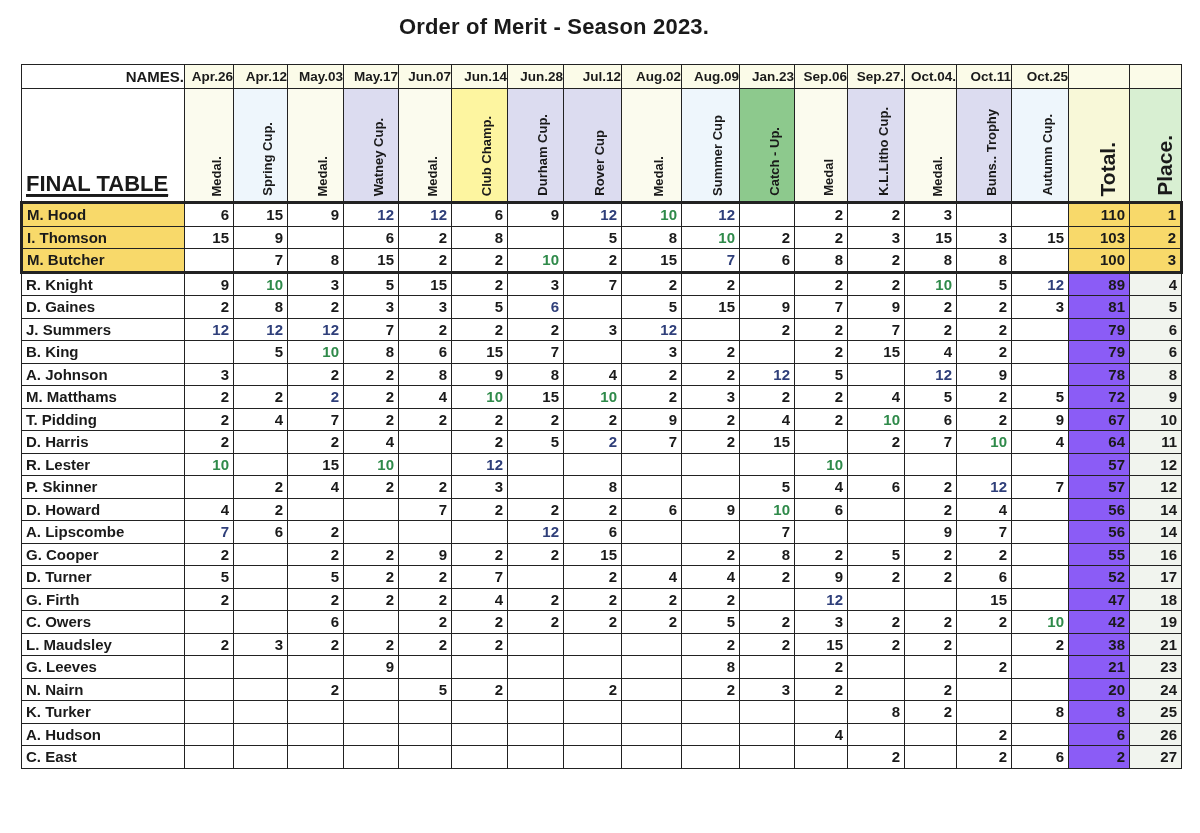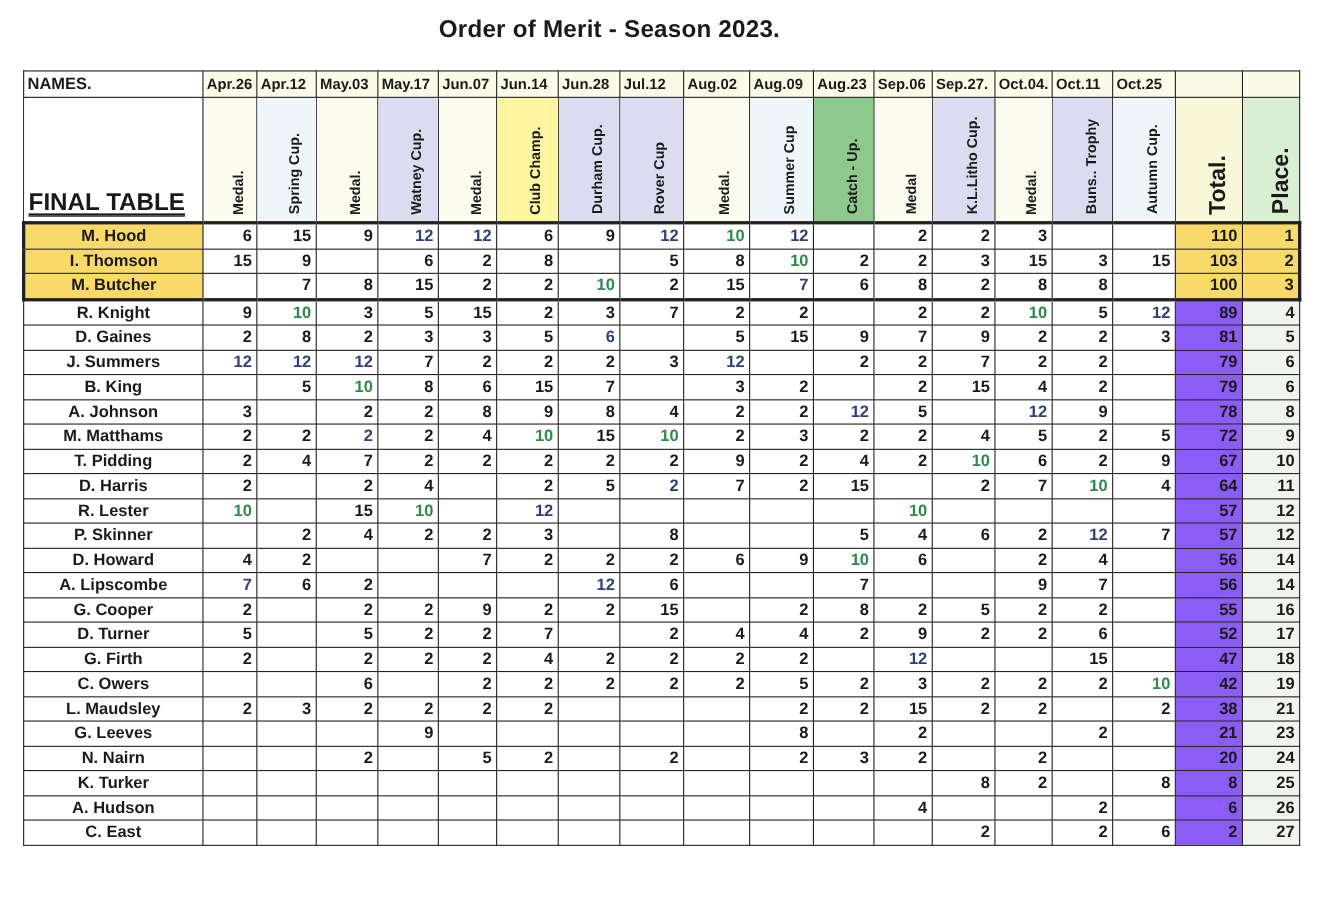--- a/index.html
+++ b/index.html
@@ -1,28 +1,28 @@
 <!DOCTYPE html>
 <html><head>
 <meta charset="utf-8">
 <style>
   html,body{margin:0;padding:0;background:#fff;}
   body{width:1200px;height:833px;position:relative;font-family:"Liberation Sans",sans-serif;color:#1a1a1a;overflow:hidden;}
   .title{position:absolute;left:0;width:1108px;top:14px;text-align:center;font-weight:bold;font-size:22px;letter-spacing:0.2px;}
   table{position:absolute;left:20px;top:64px;border-collapse:collapse;table-layout:fixed;}
   td,th{border:1.5px solid #222;padding:0;font-weight:bold;font-size:15px;}
-  .hdr-row th{height:23px;font-size:13.5px;text-align:left;padding-left:3px;background:#fbfbe8;white-space:nowrap;margin-left:34px;}
+  .hdr-row th{height:23px;font-size:13.5px;text-align:right;padding-left:3px;background:#fbfbe8;white-space:nowrap;margin-left:34px;}
   .hdr-row th.names{background:#fff;font-size:15px;}
   .evt-row th{height:108px;vertical-align:bottom;position:relative;}
   .evt-row th .vt{display:inline-block;writing-mode:vertical-rl;transform:rotate(180deg);font-size:13px;white-space:nowrap;padding-top:2px;margin-left:14px;}
   .evt-row th.final{background:#fff;text-align:left;padding:0 0 4px 4px;}
   .final span{font-size:22px;text-decoration:underline;text-decoration-thickness:2px;text-underline-offset:3px;border-bottom:1.5px solid #222;padding-bottom:0;}
   .evt-row th.total .vt,.evt-row th.place .vt{font-size:21px;margin-left:18px;}
   td{height:21.5px;text-align:right;padding-right:4px;}
-  td.name{text-align:center;padding-left:4px;font-size:15px;}
+  td.name{text-align:left;padding-left:4px;font-size:15px;}
   tr.top td.name,tr.top td.tot,tr.top td.pl{background:#f8d96a;}
   tr.top td.name{border-left:3px solid #222;}
   tr.top td.pl{border-right:3px solid #222;}
   tr.top.first td{border-top:3px solid #222;}
   tr.top.last td{border-bottom:3px solid #222;}
   td.tot{background:#8b5cf6;}
   td.pl{background:#f1f4ee;}
   .c-blue{color:#2f3f7a;}
   .c-green{color:#2f8a4a;}
   .bg-cream{background:#fbfbee;}
@@ -66,21 +66,21 @@
     <th class="bg-cream">Apr.26</th>
         <th class="bg-cream">Apr.12</th>
         <th class="bg-cream">May.03</th>
         <th class="bg-cream">May.17</th>
         <th class="bg-cream">Jun.07</th>
         <th class="bg-cream">Jun.14</th>
         <th class="bg-cream">Jun.28</th>
         <th class="bg-cream">Jul.12</th>
         <th class="bg-cream">Aug.02</th>
         <th class="bg-cream">Aug.09</th>
-        <th class="bg-cream">Aug.23</th>
+        <th class="bg-cream">Jan.23</th>
         <th class="bg-cream">Sep.06</th>
         <th class="bg-cream">Sep.27.</th>
         <th class="bg-cream">Oct.04.</th>
         <th class="bg-cream">Oct.11</th>
         <th class="bg-cream">Oct.25</th>
         <th class="bg-tot"></th>
         <th class="bg-place"></th>
       </tr>
     <tr class="evt-row" id="event-row">
       <th class="final"><span>FINAL TABLE</span></th>

